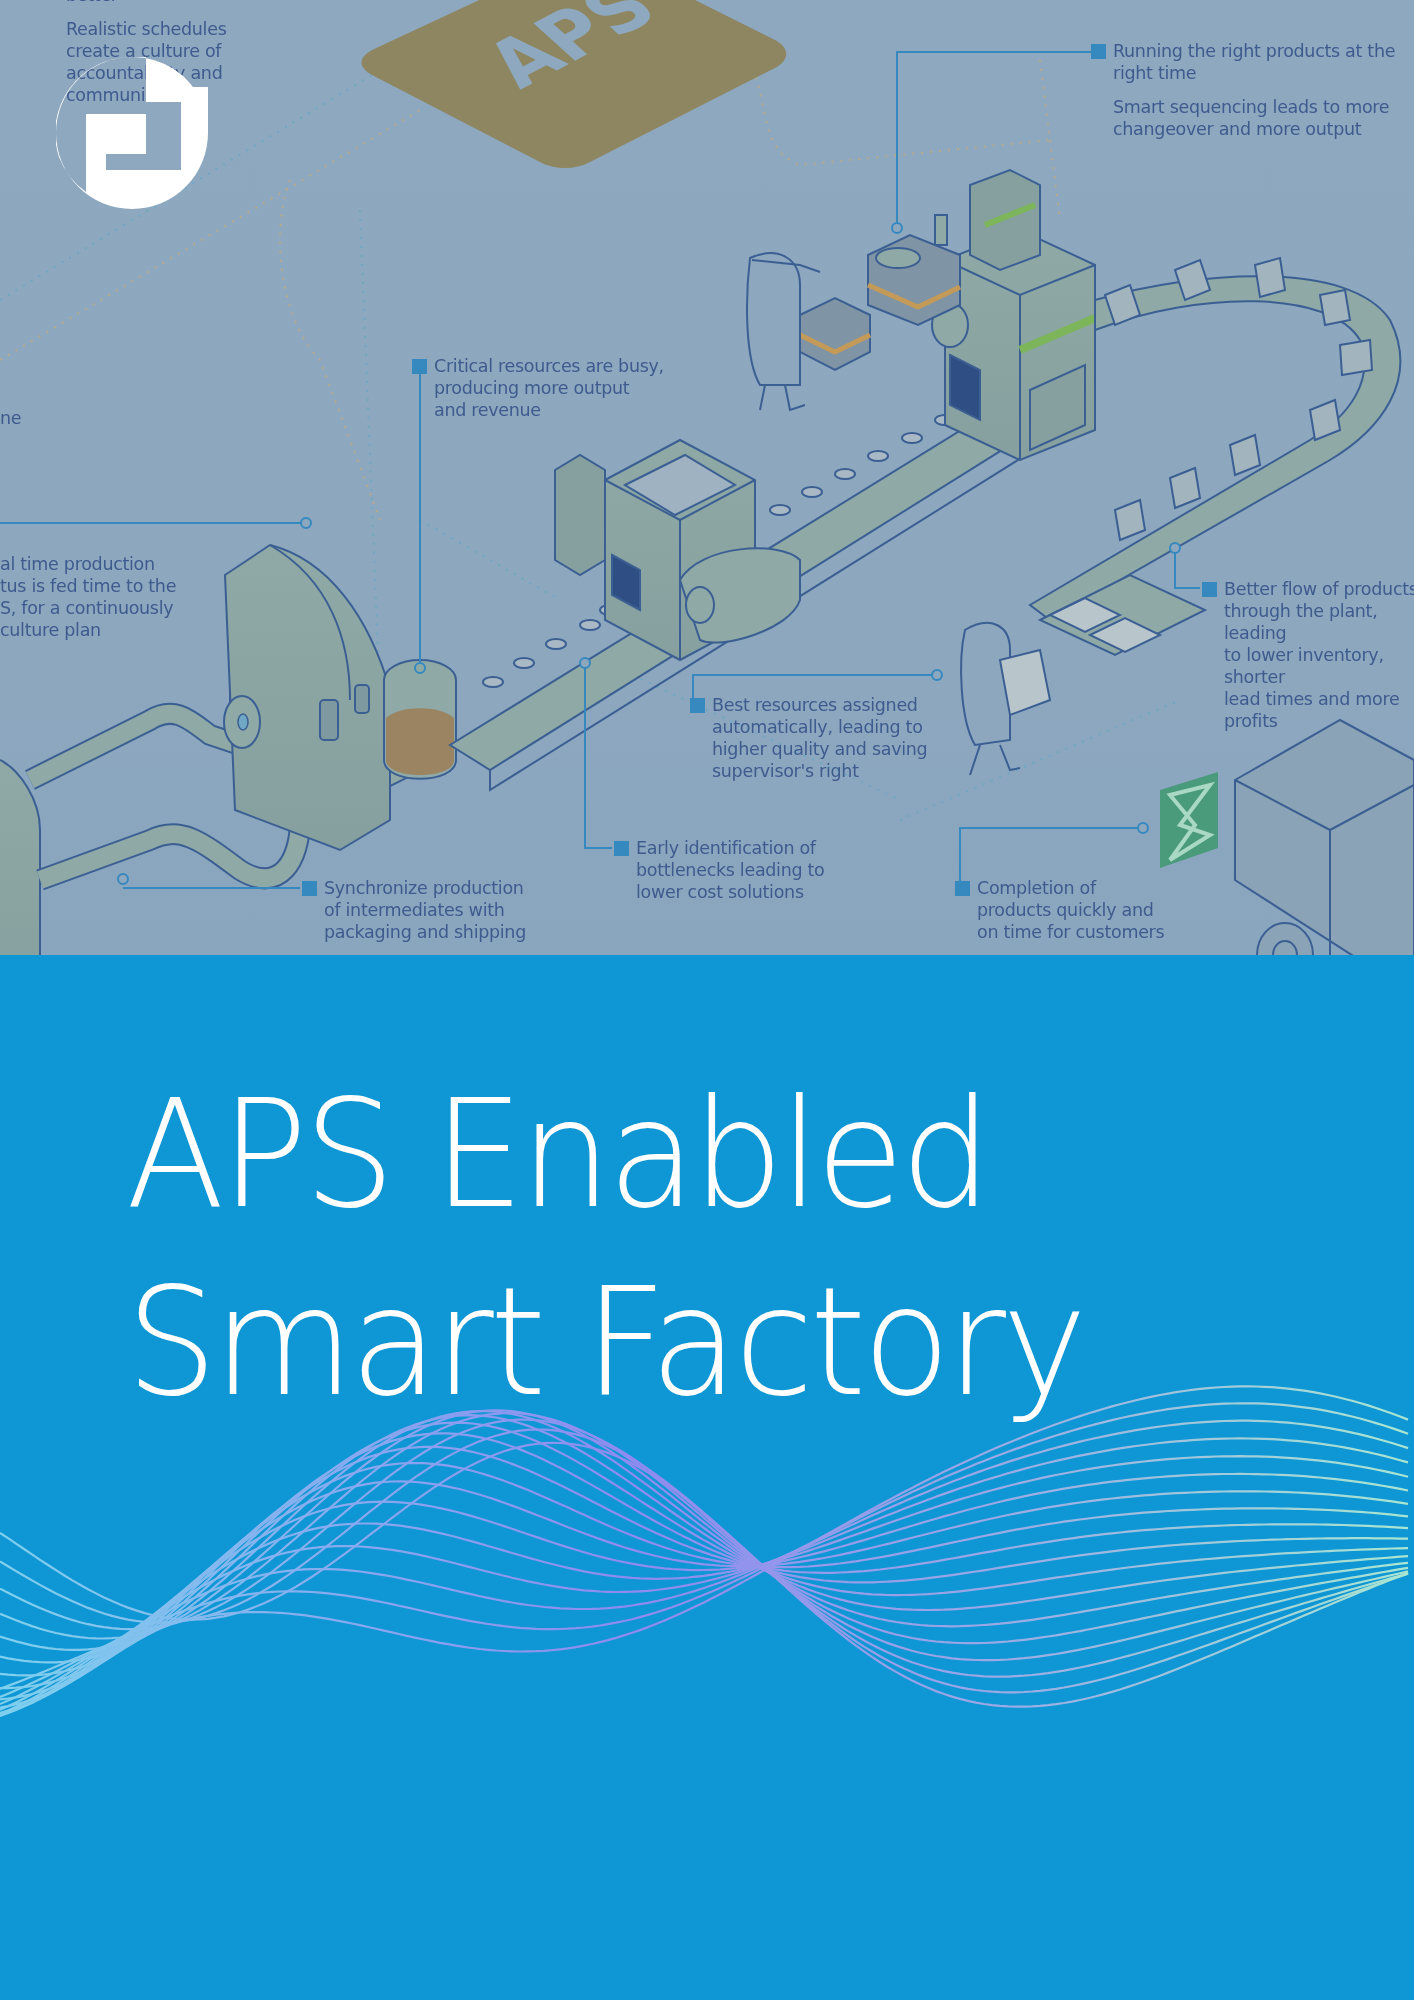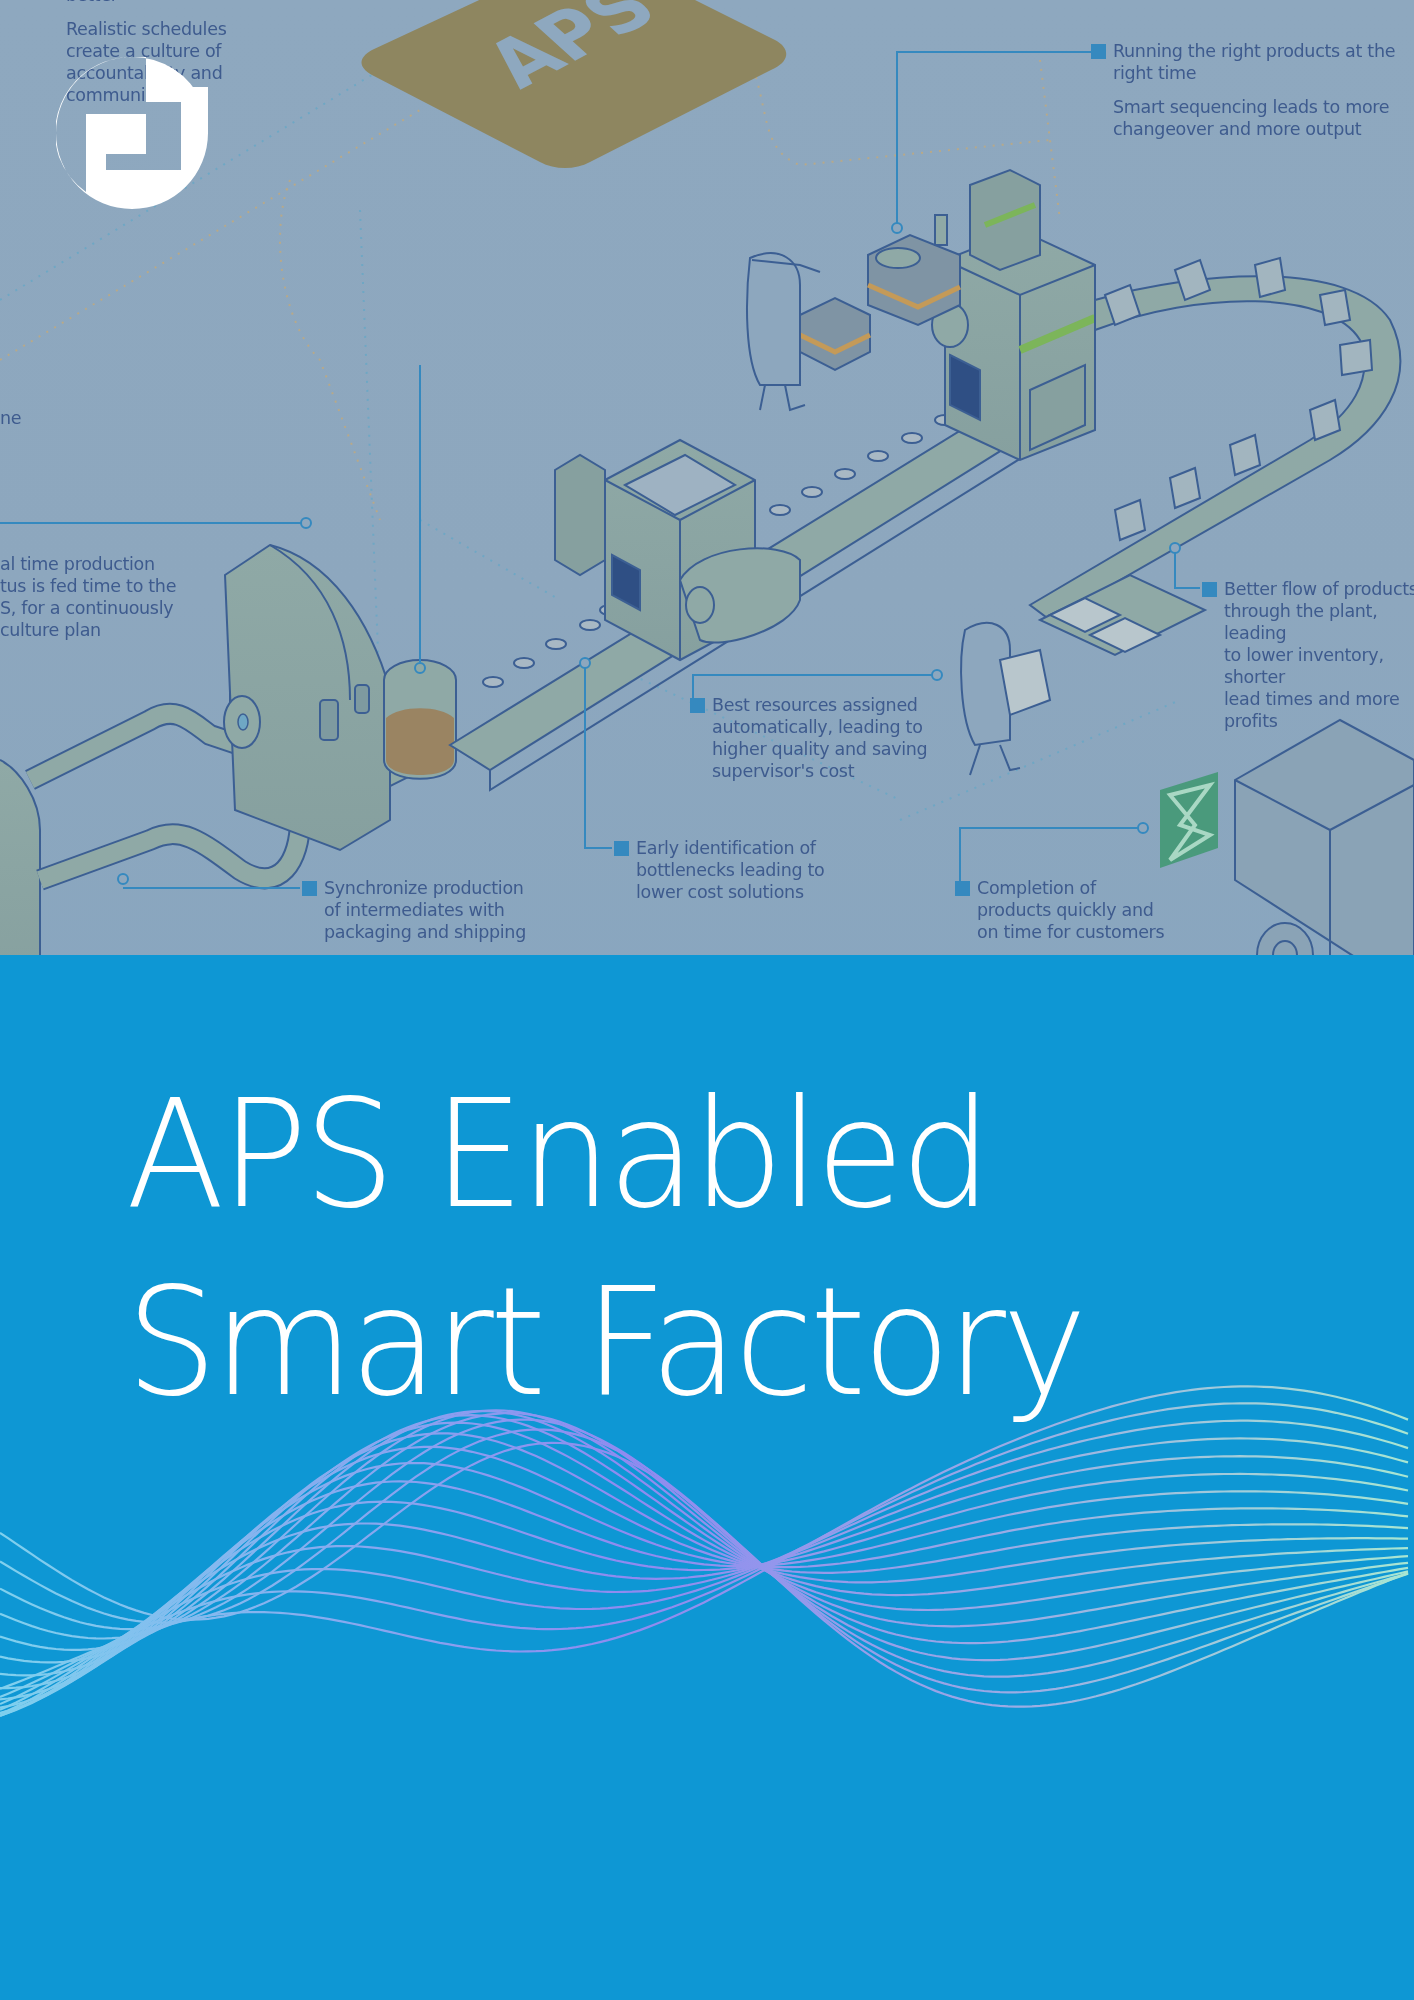--- a/index.html
+++ b/index.html
@@ -195,37 +195,41 @@
       <span>communication</span>
     </p>
   </div>
 
   <div class="callout" style="left:1113px; top:40px; width:300px;">
     <span class="bullet"></span>
     <p><span>Running the right products at the</span><br><span>right time</span></p>
     <p><span>Smart sequencing leads to more</span><br><span>changeover and more output</span></p>
   </div>
 
+  <div class="callout" style="left:434px; top:355px; width:260px;">
+    <span class="bullet"></span>
+    <p><span>Critical resources are busy,</span><br><span>producing more output</span><br><span>and revenue</span></p>
+  </div>
 
   <div class="callout" style="left:0px; top:407px;">
     <p>ne</p>
   </div>
 
   <div class="callout" style="left:0px; top:553px; width:200px;">
     <p><span>al time production</span><br><span>tus is fed time to the</span><br><span>S, for a continuously</span><br><span>culture plan</span></p>
   </div>
 
   <div class="callout" style="left:1224px; top:578px; width:220px;">
     <span class="bullet"></span>
     <p><span>Better flow of products</span><br><span>through the plant, leading</span><br><span>to lower inventory, shorter</span><br><span>lead times and more</span><br><span>profits</span></p>
   </div>
 
   <div class="callout" style="left:712px; top:694px; width:260px;">
     <span class="bullet"></span>
-    <p><span>Best resources assigned</span><br><span>automatically, leading to</span><br><span>higher quality and saving</span><br><span>supervisor's cost</span></p>
+    <p><span>Best resources assigned</span><br><span>automatically, leading to</span><br><span>higher quality and saving</span><br><span>supervisor's right</span></p>
   </div>
 
   <div class="callout" style="left:636px; top:837px; width:240px;">
     <span class="bullet"></span>
     <p><span>Early identification of</span><br><span>bottlenecks leading to</span><br><span>lower cost solutions</span></p>
   </div>
 
   <div class="callout" style="left:324px; top:877px; width:240px;">
     <span class="bullet"></span>
     <p><span>Synchronize production</span><br><span>of intermediates with</span><br><span>packaging and shipping</span></p>

